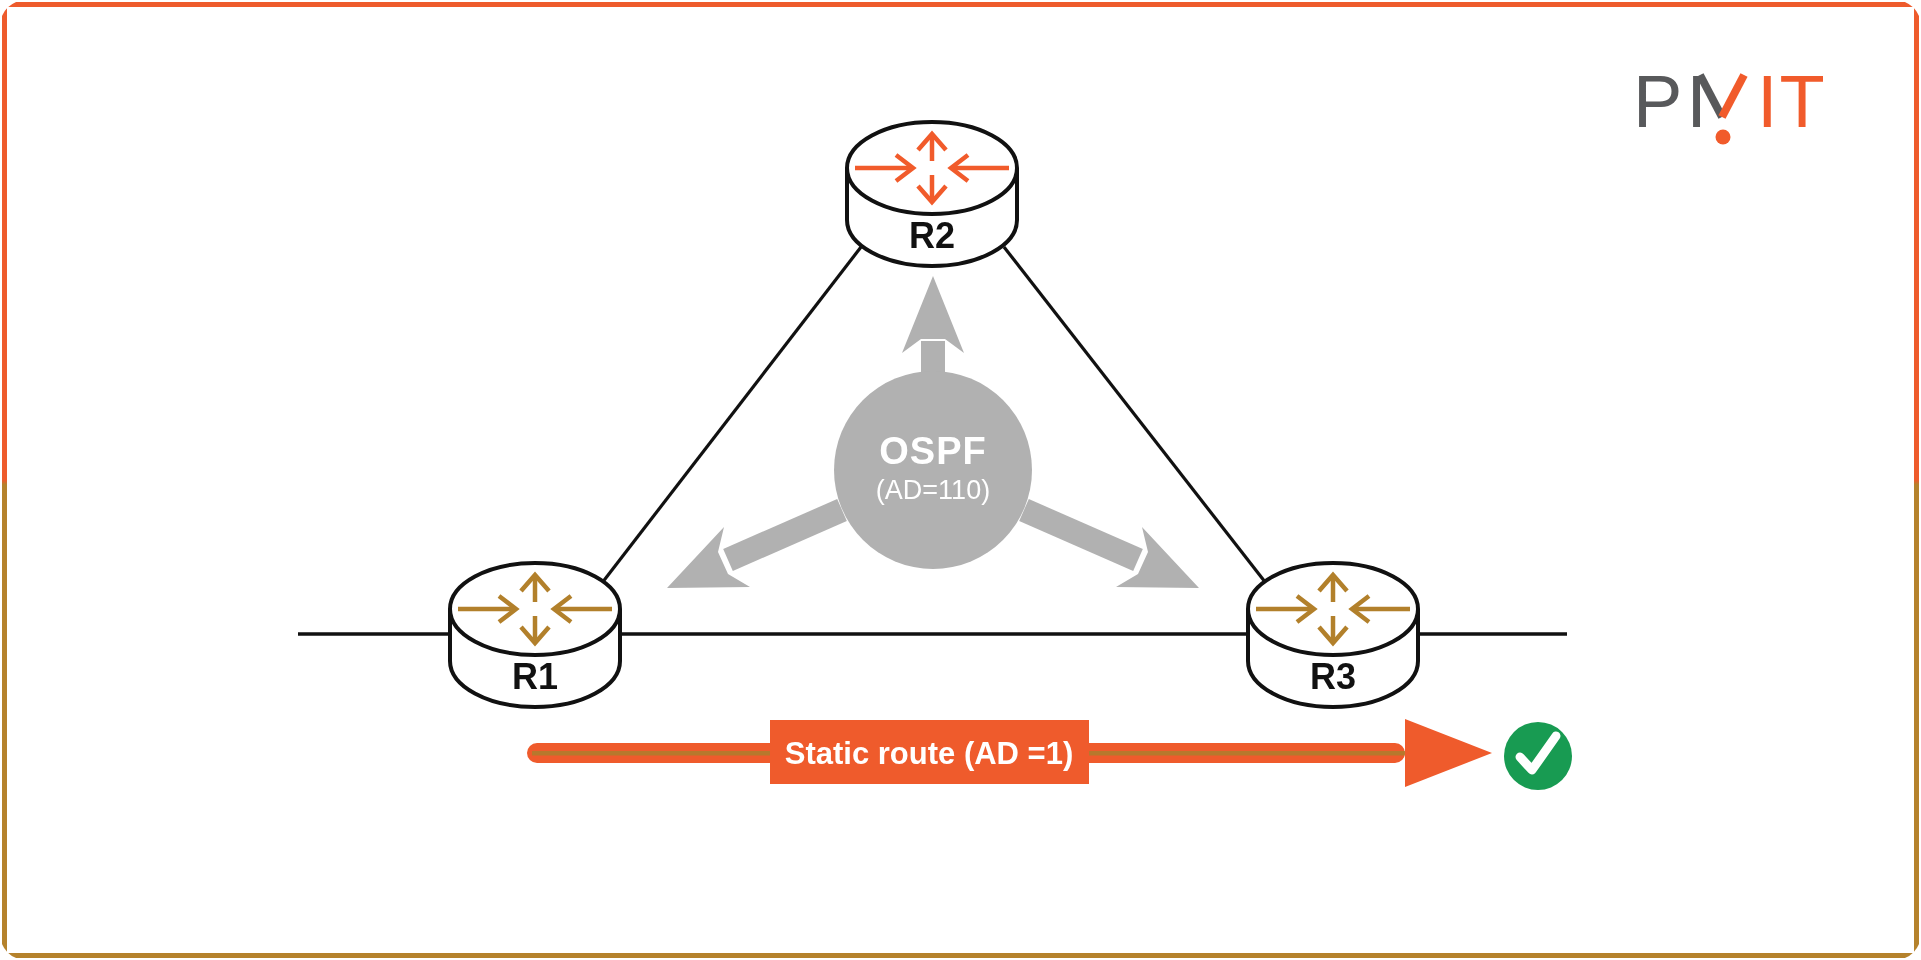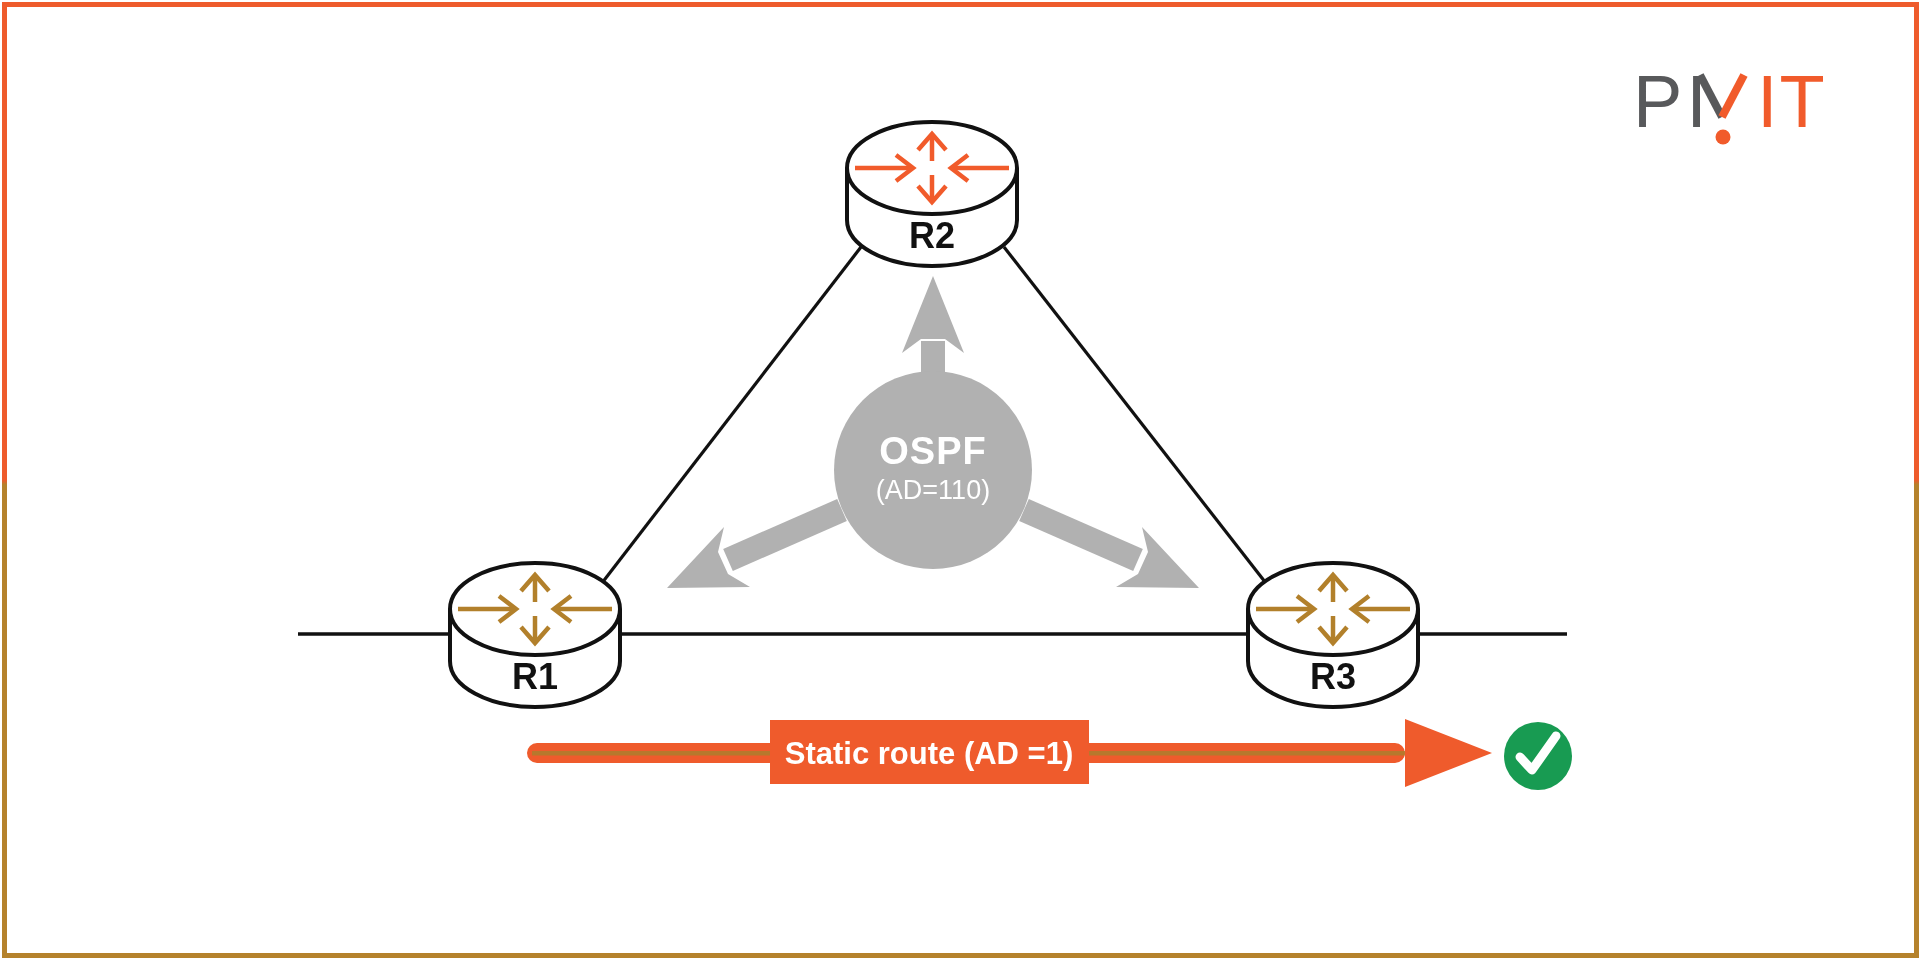--- a/index.html
+++ b/index.html
@@ -1,16 +1,16 @@
 <!DOCTYPE html>
 <html><head>
 <meta charset="utf-8">
 <style>
   html,body{margin:0;padding:0;background:#ffffff;}
-  .stage{width:1921px;height:960px;position:relative;background:#ffffff;overflow:hidden;}
+  .stage{width:1921px;height:960px;position:relative;background:#ffffff;overflow:hidden;border-radius:26px;}
   svg{display:block;}
   text{font-family:"Liberation Sans",sans-serif;}
   .router-label{font-weight:bold;font-size:36px;fill:#111111;text-anchor:middle;}
   .hub-title{font-weight:bold;font-size:38px;fill:#ffffff;text-anchor:middle;letter-spacing:1px;}
   .hub-sub{font-size:27px;fill:#ffffff;text-anchor:middle;}
   .static-label{font-weight:bold;font-size:31px;fill:#ffffff;text-anchor:middle;}
   .logo-text{font-size:74px;}
 </style>
 </head>
 <body>

